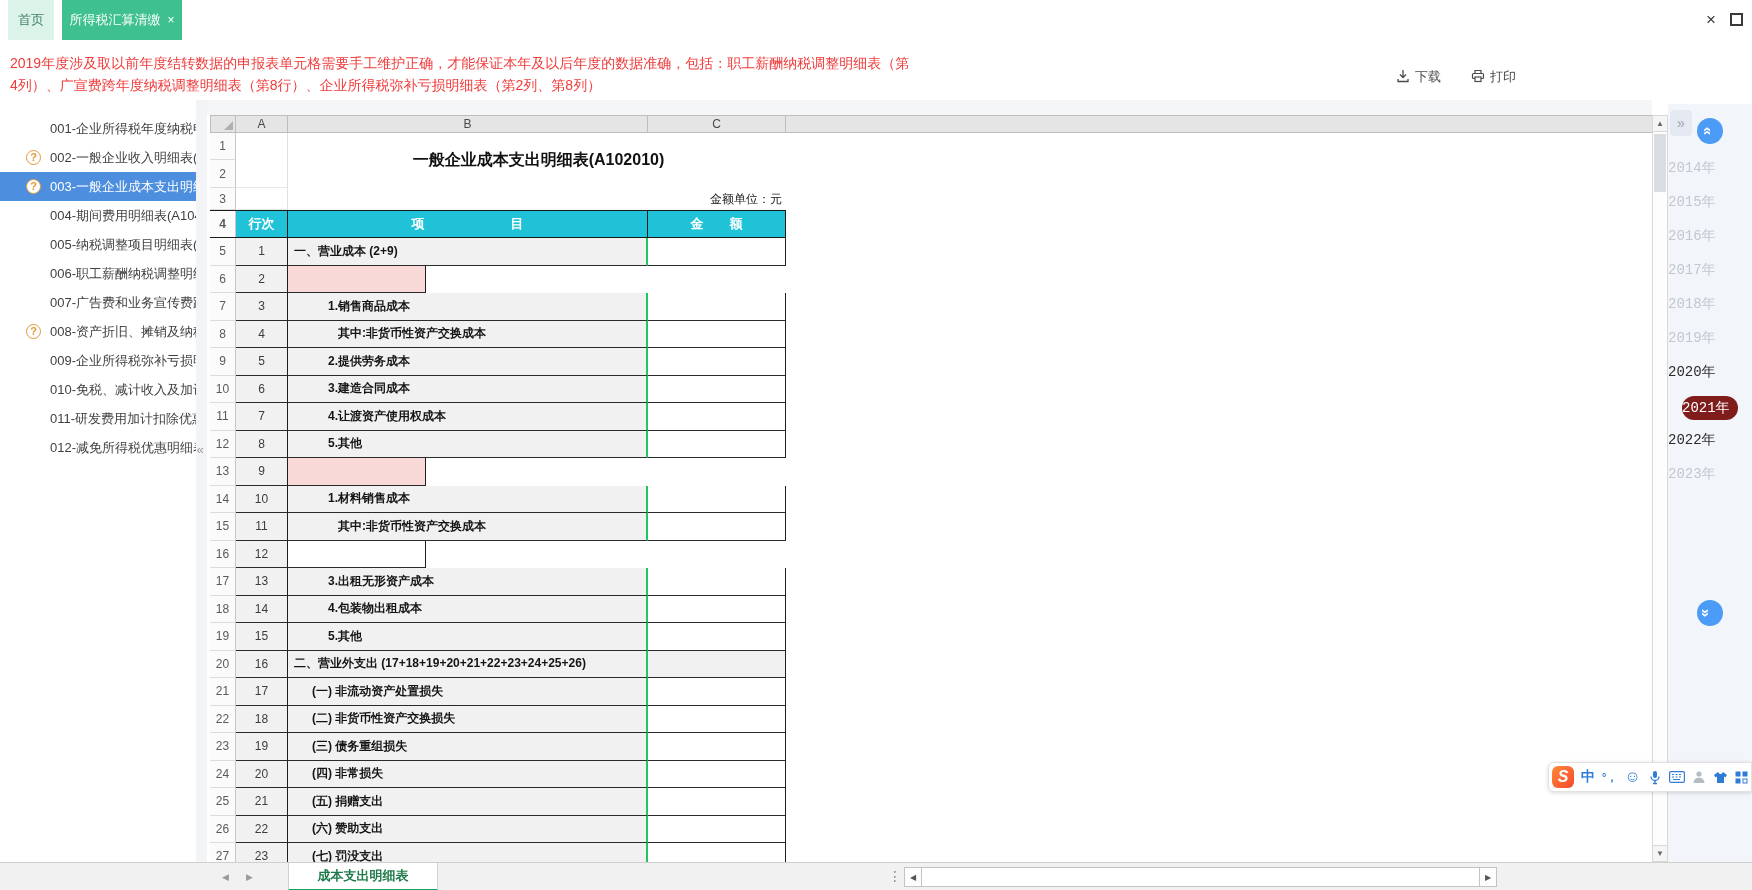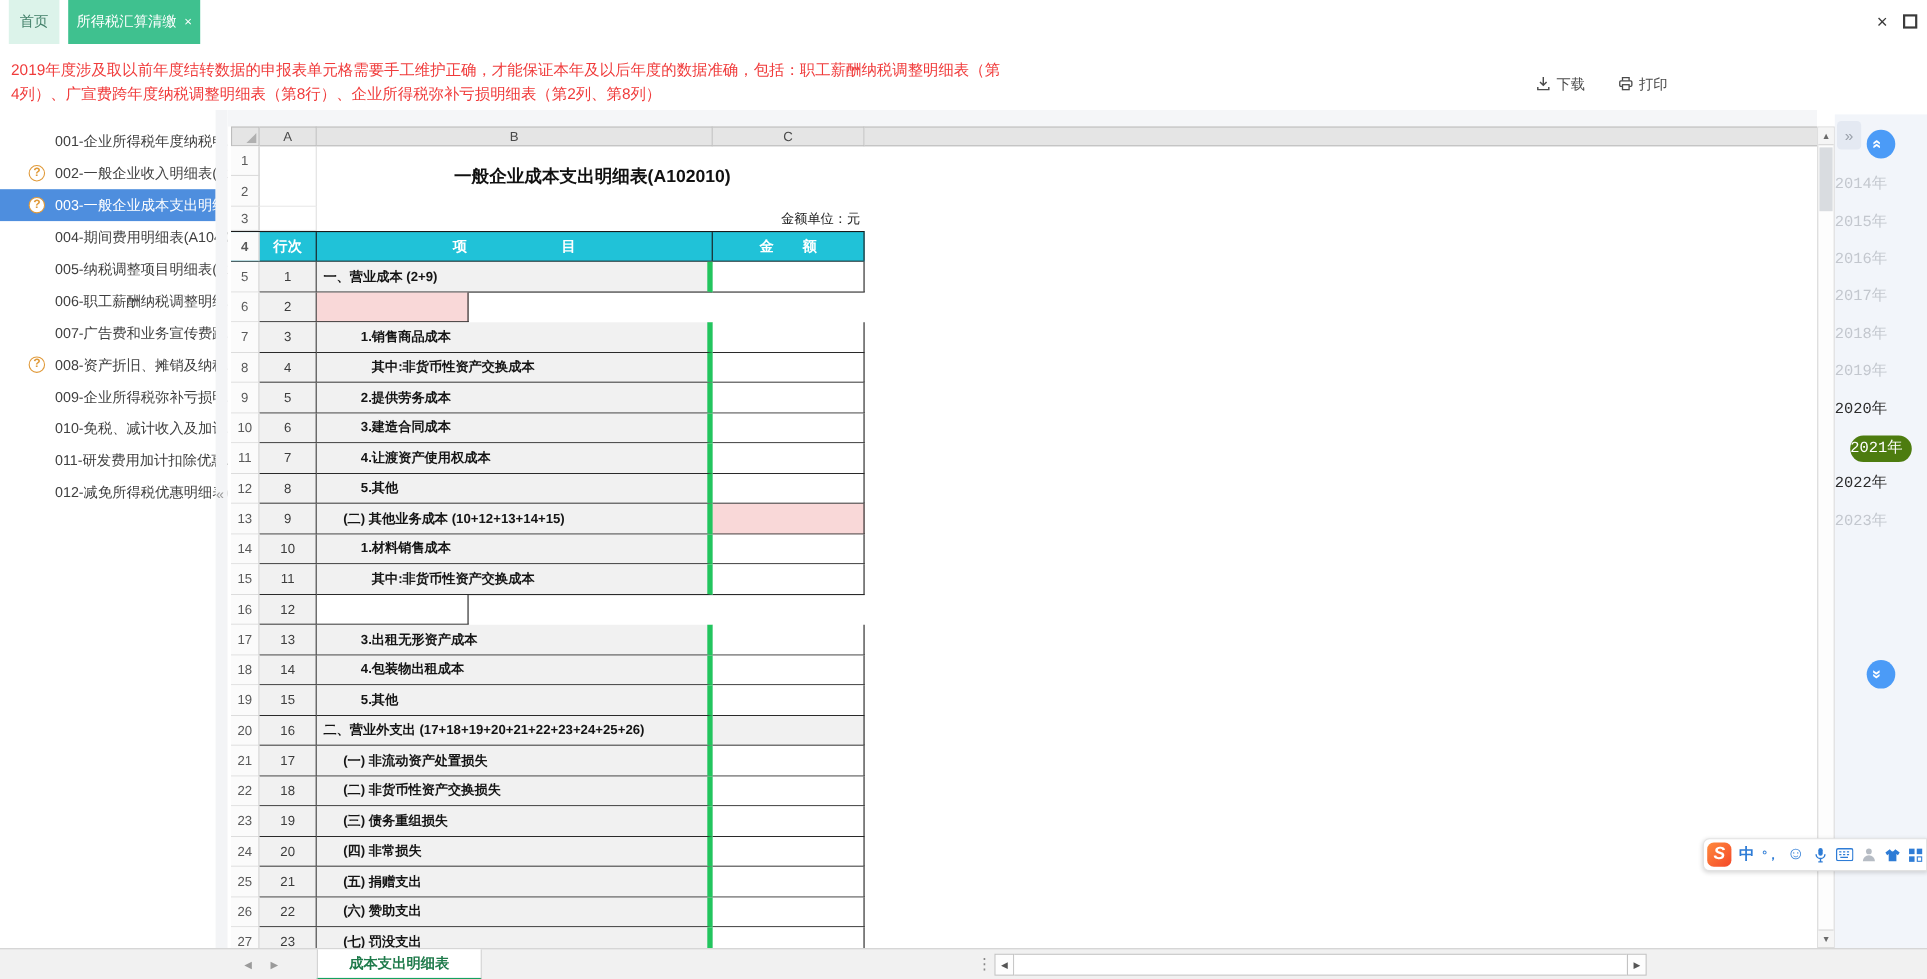--- a/index.html
+++ b/index.html
@@ -63,21 +63,21 @@
   .cy-line { width:52px; display:flex; align-items:center; justify-content:center; border-right:1px solid #1a1a1a; }
   .cy-item { width:360px; display:flex; align-items:center; justify-content:center; gap:86px; border-right:1px solid #1a1a1a; }
   .cy-amt { width:138px; display:flex; align-items:center; justify-content:center; gap:26px; border-right:1px solid #1a1a1a; }
 
   #sheet-rows { position:absolute; left:3px; top:138px; width:576px; }
   .srow { display:flex; height:27.5px; }
   .c-rn { width:26px; }
   .c-a { width:52px; background:#f1f1f1; font-size:12px; color:#3c3c3c; display:flex; align-items:center; justify-content:center;
          border-right:1px solid #1f1f1f; border-bottom:1px solid #2a2a2a; }
   .c-b { width:360px; background:#f1f1f1; font-size:12px; font-weight:bold; color:#141414; display:flex; align-items:center;
-         border-right:5px solid #22c55e; border-bottom:1px solid #2a2a2a; white-space:nowrap; overflow:hidden; }
+         border-right:2px solid #22c55e; border-bottom:1px solid #2a2a2a; white-space:nowrap; overflow:hidden; }
   .c-c { width:138px; background:#fff; border-right:1px solid #1f1f1f; border-bottom:1px solid #2a2a2a; }
   .c-c.pink { background:#f9d8d8; }
   .c-c.gray { background:#f1f1f1; }
   .ind0 { padding-left:6px; } .ind1 { padding-left:24px; } .ind2 { padding-left:40px; } .ind3 { padding-left:50px; }
 
   
   #vscroll { position:absolute; left:1652px; top:115px; width:16px; height:747px; background:#fdfdfd;
              border:1px solid #d8d8d8; }
   .vs-btn { position:absolute; left:0; width:14px; height:16px; background:#f5f5f5; border-bottom:1px solid #d8d8d8;
             color:#6a6a6a; font-size:8px; display:flex; align-items:center; justify-content:center; cursor:pointer; }
@@ -88,21 +88,21 @@
   #yearpanel { position:absolute; left:1668px; top:104px; width:84px; height:758px; background:#f2f5fa; }
   #expand-tab { position:absolute; left:2px; top:6px; width:22px; height:26px; background:#e4e9f2; border-radius:4px;
                 color:#9aa0aa; font-size:14px; display:flex; align-items:center; justify-content:center; cursor:pointer; }
   .yr-circle { position:absolute; left:29px; width:26px; height:26px; border-radius:50%; background:#4b9bf7; cursor:pointer; }
   .chev { position:absolute; left:6px; color:#fff; font-size:15px; font-weight:bold; line-height:26px; }
   .chev-up { transform:rotate(-90deg); transform-origin:center; left:5px; top:0; }
   .chev-down { transform:rotate(90deg); transform-origin:center; left:5px; top:0; }
   .yr-item { position:absolute; left:0; width:84px; height:24px; line-height:24px; text-align:left; font-size:14px;
              color:#c3c7ce; cursor:pointer;font-family:Liberation Mono, monospace; }
   .yr-item.normal { color:#2b2b2b; }
-  .yr-item.selected { left:14px; width:56px; background:#4d7c0f; color:#fff; border-radius:12px; }
+  .yr-item.selected { left:14px; width:56px; background:#7f1d1d; color:#fff; border-radius:12px; }
 
   
   #bottombar { position:absolute; left:0; top:862px; width:1752px; height:28px; background:#f1f1f1; border-top:1px solid #cfcfcf; }
   .bb-arrow { position:absolute; top:9px; color:#9a9a9a; font-size:9px; cursor:pointer; }
   #sheet-tab { position:absolute; left:288px; top:0; width:150px; height:28px; background:#fff; border-left:1px solid #d0d0d0;
                border-right:1px solid #d0d0d0; border-bottom:2px solid #15a15f; color:#1e7a4a; font-size:13px; font-weight:bold;
                display:flex; align-items:center; justify-content:center; cursor:pointer; }
   #bb-dots { position:absolute; left:888px; top:5px; color:#888; font-size:14px; cursor:pointer; }
   .hs-btn { position:absolute; top:4px; width:18px; height:20px; background:#fdfdfd; border:1px solid #c3c3c3;
             color:#555; font-size:8px; display:flex; align-items:center; justify-content:center; cursor:pointer; }
@@ -251,21 +251,20 @@
         </div>
         <div class="srow">
           <div class="c-rn rn-col-cell">12</div>
           <div class="c-a">8</div>
           <div class="c-b ind2">5.其他</div>
           <div class="c-c"></div>
         </div>
         <div class="srow">
           <div class="c-rn rn-col-cell">13</div>
           <div class="c-a">9</div>
-          <div class="c-b ind1">(二) 其他业务成本 (10+12+13+14+15)</div>
           <div class="c-c pink"></div>
         </div>
         <div class="srow">
           <div class="c-rn rn-col-cell">14</div>
           <div class="c-a">10</div>
           <div class="c-b ind2">1.材料销售成本</div>
           <div class="c-c"></div>
         </div>
         <div class="srow">
           <div class="c-rn rn-col-cell">15</div>

